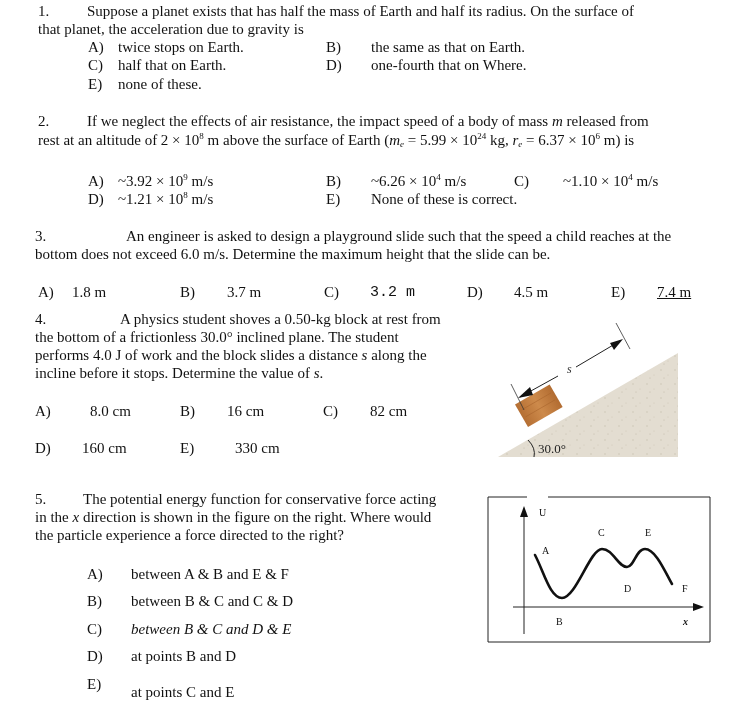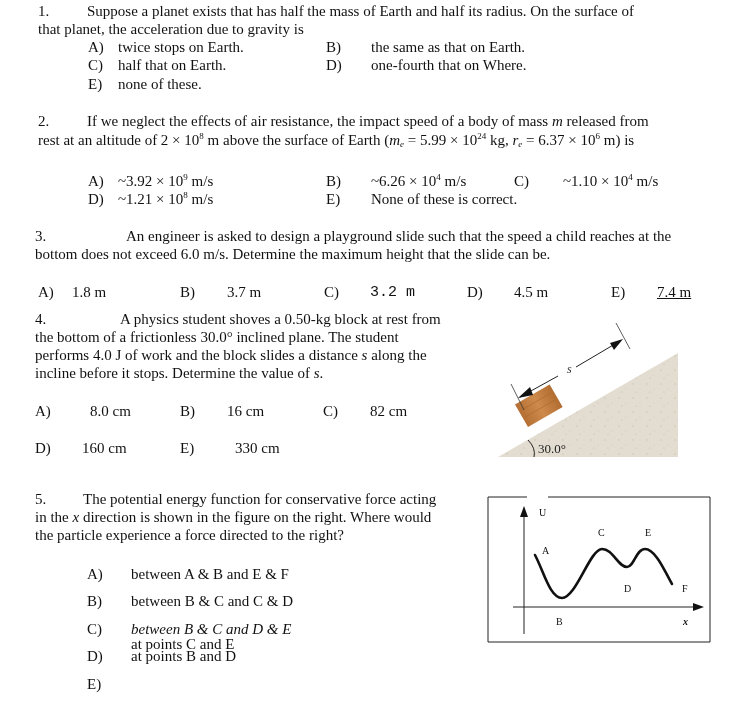--- a/index.html
+++ b/index.html
@@ -139,21 +139,21 @@
 
   <span class="abs" style="left:87px;top:566px;">A)</span>
   <span class="abs" style="left:131px;top:566px;">between A &amp; B and E &amp; F</span>
   <span class="abs" style="left:87px;top:593px;">B)</span>
   <span class="abs" style="left:131px;top:593px;">between B &amp; C and C &amp; D</span>
   <span class="abs" style="left:87px;top:621px;">C)</span>
   <span class="abs" style="left:131px;top:621px;font-style:italic;">between B &amp; C and D &amp; E</span>
   <span class="abs" style="left:87px;top:648px;">D)</span>
   <span class="abs" style="left:131px;top:648px;">at points B and D</span>
   <span class="abs" style="left:87px;top:676px;">E)</span>
-  <span class="abs" style="left:131px;top:636px;">at points C and E</span>
+  <span class="abs" style="left:131px;top:684px;">at points C and E</span>
 
   <div class="fig-pe">
     <svg width="230" height="155" viewBox="0 0 230 155">
 
       <polyline points="41,5 2,5 2,150 224,150 224,5 62,5" fill="none" stroke="#222" stroke-width="1"></polyline>
 
       <line x1="38" y1="142" x2="38" y2="22" stroke="#222" stroke-width="1"></line>
       <polygon points="38,14 34,25 42,25" fill="#111"></polygon>
 
       <line x1="27" y1="115" x2="210" y2="115" stroke="#222" stroke-width="1"></line>

